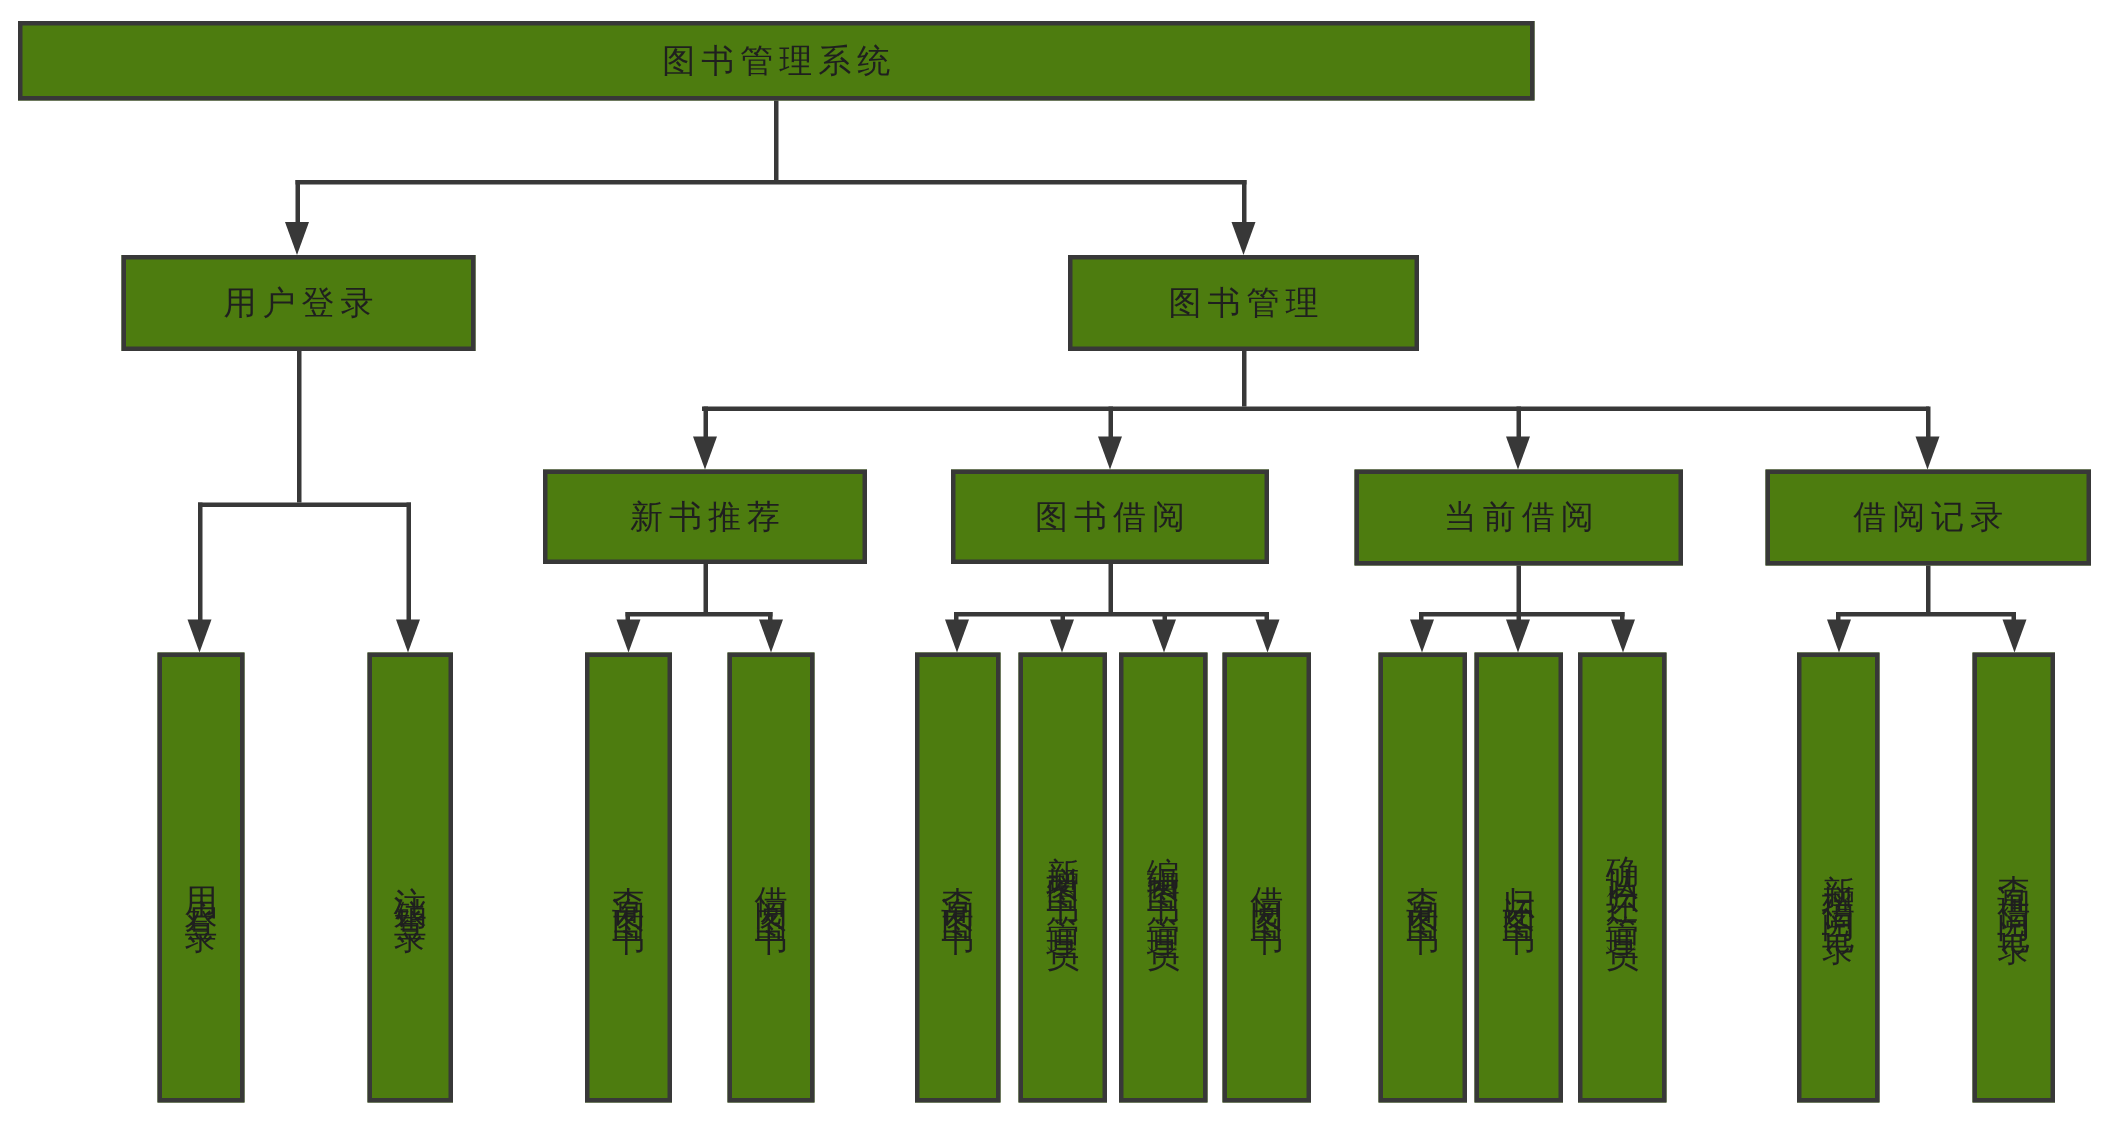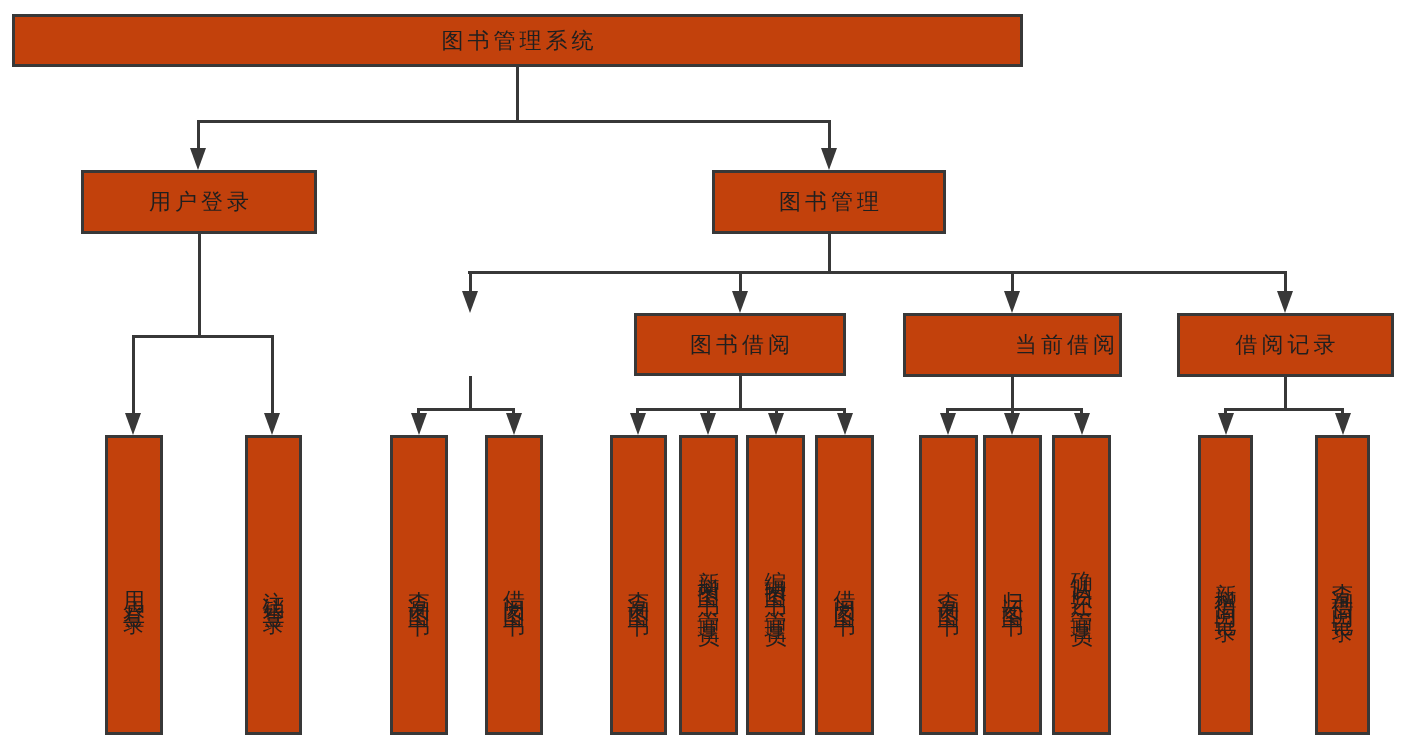--- a/index.html
+++ b/index.html
@@ -7,21 +7,21 @@
     position:relative;
     width:1405px;height:747px;
     background:#fff;
     font-family:"Liberation Sans","DejaVu Sans",sans-serif;
     overflow:hidden;
   }
   .box{
     position:absolute;
     box-sizing:border-box;
     border:3px solid #383838;
-    background:#c2410c;
+    background:#4d7c0f;
     display:flex;
     align-items:center;
     justify-content:center;
     color:#1f1f1f;
   }
   .hlabel{
     font-size:22px;
     letter-spacing:4px;
     padding-left:4px;
     white-space:nowrap;
@@ -66,24 +66,27 @@
     <span class="hlabel">图书管理系统</span>
   </div>
 
   <div class="box" style="left:81px;top:170px;width:236px;height:64px;">
     <span class="hlabel">用户登录</span>
   </div>
   <div class="box" style="left:712px;top:170px;width:234px;height:64px;">
     <span class="hlabel">图书管理</span>
   </div>
 
+  <div class="box" style="left:362px;top:313px;width:216px;height:63px;">
+    <span class="hlabel">新书推荐</span>
+  </div>
   <div class="box" style="left:634px;top:313px;width:212px;height:63px;text-align:center;">
     <span class="hlabel">图书借阅</span>
   </div>
-  <div class="box" style="left:903px;top:313px;width:219px;height:64px;justify-content:flex-end;">
+  <div class="box" style="left:903px;top:313px;width:219px;height:64px;">
     <span class="hlabel">当前借阅</span>
   </div>
   <div class="box" style="left:1177px;top:313px;width:217px;height:64px;">
     <span class="hlabel">借阅记录</span>
   </div>
 
   <div class="box" style="left:105px;top:435px;width:58px;height:300px;">
     <span class="vlabel">用户登录</span>
   </div>
   <div class="box" style="left:245px;top:435px;width:57px;height:300px;">

